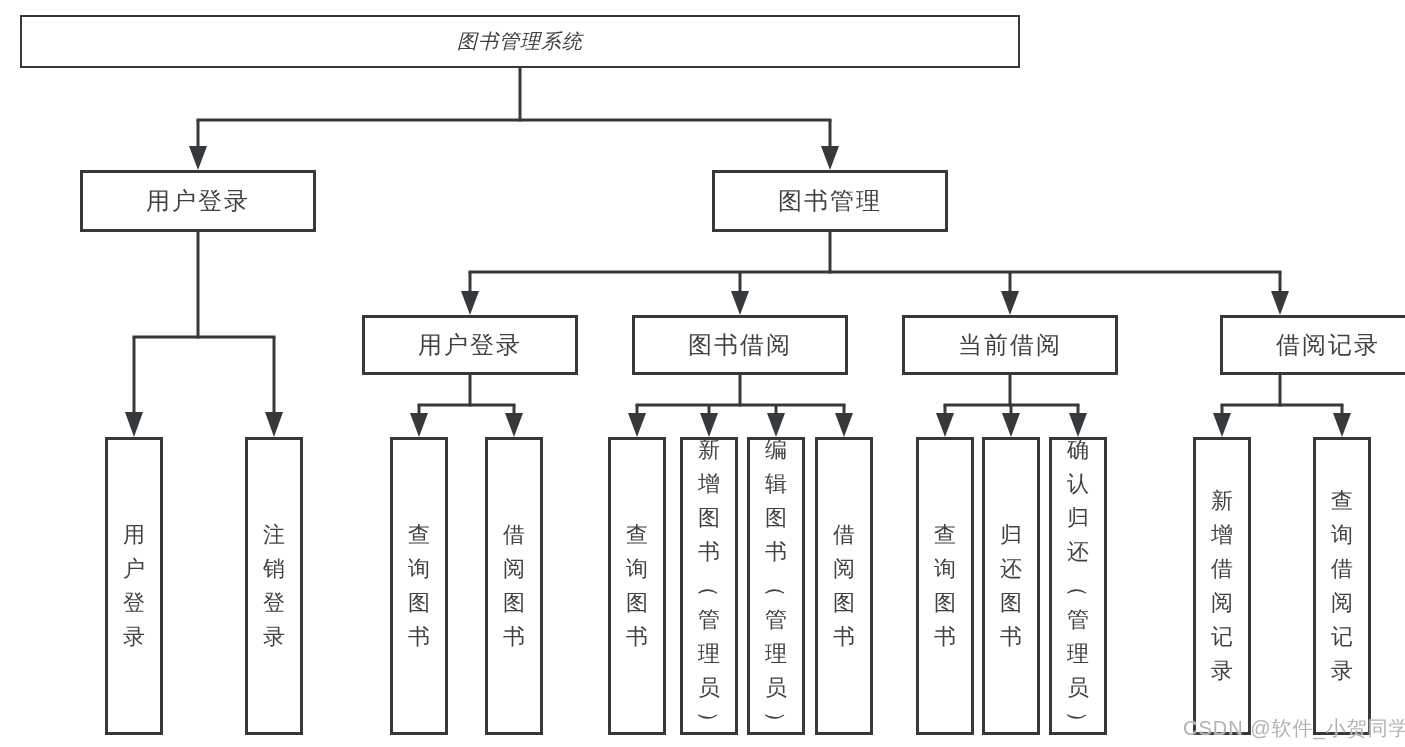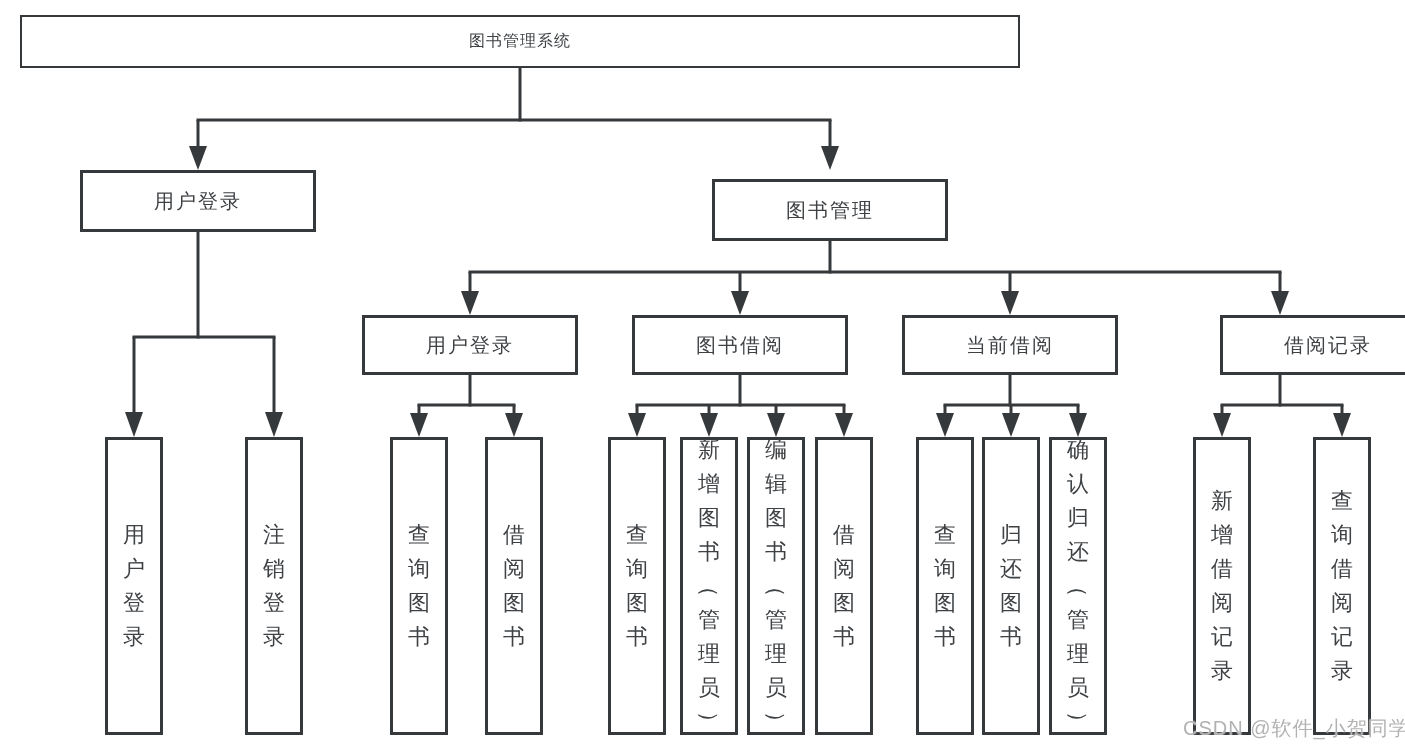--- a/index.html
+++ b/index.html
@@ -27,22 +27,22 @@
     position:absolute;
     box-sizing:border-box;
     background:#fff;
     border:3px solid var(--line);
     color:var(--text);
     display:flex;
     align-items:center;
     justify-content:center;
     text-align:center;
   }
-  .node.root{border-width:2px;font-size:16px;letter-spacing:1px;}
-  .node.branch{font-size:20px;letter-spacing:2px;}
+  .node.root{border-width:2px;font-size:20px;letter-spacing:1px;font-style:italic;}
+  .node.branch{font-size:24px;letter-spacing:2px;}
   .node.leaf{
     border-width:3px;
     flex-direction:column;
     font-size:22px;
   }
   .vchar{display:block;height:34px;line-height:34px;width:100%;text-align:center;}
   .vchar.rot{transform:rotate(90deg);}
   .watermark{
     position:absolute;
     left:1183px;top:715px;
@@ -119,21 +119,21 @@
       <line x1="1222" y1="405" x2="1222" y2="415" fill="none"></line>
       <polygon points="1213,413 1231,413 1222,437" stroke="none"></polygon>
       <line x1="1342" y1="405" x2="1342" y2="415" fill="none"></line>
       <polygon points="1333,413 1351,413 1342,437" stroke="none"></polygon>
     </g>
   </svg>
 
   <div class="node root" style="left:20px;top:15px;width:1000px;height:53px;">图书管理系统</div>
 
   <div class="node branch" style="left:80px;top:170px;width:236px;height:62px;">用户登录</div>
-  <div class="node branch" style="left:712px;top:170px;width:236px;height:62px;margin-top:9px;">图书管理</div>
+  <div class="node branch" style="left:712px;top:170px;width:236px;height:62px;">图书管理</div>
 
   <div class="node branch" style="left:362px;top:315px;width:216px;height:60px;">用户登录</div>
   <div class="node branch" style="left:632px;top:315px;width:216px;height:60px;">图书借阅</div>
   <div class="node branch" style="left:902px;top:315px;width:216px;height:60px;">当前借阅</div>
   <div class="node branch" style="left:1172px;top:315px;width:216px;height:60px;margin-left:48px;">借阅记录</div>
 
   <div class="node leaf" style="left:105px;top:437px;width:58px;height:298px;">
       <span class="vchar">用</span>
       <span class="vchar">户</span>
       <span class="vchar">登</span>

